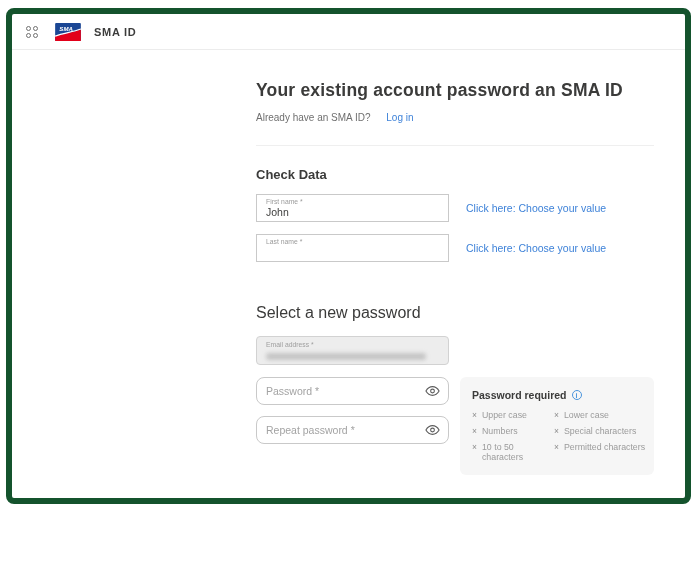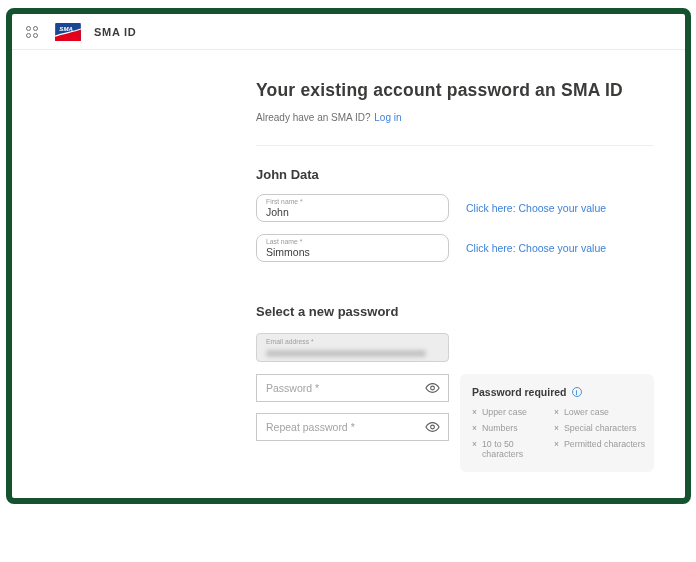--- a/index.html
+++ b/index.html
@@ -41,65 +41,65 @@
     color:#3c3c3b;
   }
   
   .content { margin-left:244px; width:398px; }
   .page-title {
     margin:30px 0 0;
     font-size:17.5px; font-weight:bold; letter-spacing:0.2px;
     color:#3b3b3a;
   }
   .login-line { margin-top:11px; font-size:10px; color:#6f6f6f; }
-  .login-link { color:#3e82d8; cursor:pointer; text-decoration:none; margin-left:1px; }
+  .login-link { color:#3e82d8; cursor:pointer; text-decoration:none; margin-left:13px; }
   .divider { margin-top:22px; border:none; border-top:1px solid #efefef; }
 
   .check-title { margin-top:21px; font-size:13px; font-weight:bold; }
   .check-sub   { margin-top:5px; font-size:9.5px; color:#8e8e8e; }
 
   .section-label { margin-top:26px; font-size:11px; font-weight:bold; }
 
   .field-row { display:flex; align-items:center; margin-top:12px; }
   .inputbox {
     width:193px; height:28px;
-    border:1px solid #c9c9c9; border-radius:8px;
+    border:1px solid #c9c9c9; border-radius:0;
     padding:3px 9px 2px; background:#fff;
   }
   .inputbox .flabel { display:block; font-size:6.8px; color:#9b9b9b; line-height:8px; }
   .inputbox input.val {
     display:block; width:100%;
     border:none; outline:none; padding:0; margin:0;
     font-family:inherit; font-size:10.5px; color:#3c3c3b;
     background:transparent;
   }
   .choose-link { margin-left:17px; font-size:10.5px; color:#3e82d8; cursor:pointer; }
 
-  .pw-section-title { margin-top:42px; font-size:13px; font-weight:bold; }
+  .pw-section-title { margin-top:42px; font-size:16px; font-weight:normal; }
 
   .email-box {
     margin-top:14px;
     width:193px; height:29px;
     border:1px solid #d2d2d2; border-radius:4px;
     background:#ededed;
     padding:4px 9px 2px;
   }
   .email-box .flabel { display:block; font-size:6.8px; color:#9e9e9e; line-height:8px; }
   .email-redacted {
     margin-top:4px; width:160px; height:7px;
     background:#bdbdbd; border-radius:3px;
     filter:blur(2px); opacity:.85;
   }
 
   .pw-area { display:flex; align-items:flex-start; margin-top:12px; }
   .pw-fields { display:flex; flex-direction:column; gap:11px; }
   .pw-input {
     position:relative;
     width:193px; height:28px;
-    border:1px solid #c9c9c9; border-radius:0;
+    border:1px solid #c9c9c9; border-radius:8px;
     display:flex; align-items:center;
     padding:0 28px 0 9px; background:#fff;
   }
   .pw-input input {
     width:100%; border:none; outline:none; padding:0;
     font-family:inherit; font-size:10.5px; color:#3c3c3b;
     background:transparent;
   }
   .pw-input input::placeholder { color:#a3a3a3; }
   .eye {
@@ -157,35 +157,34 @@
 
     <h1 class="page-title">Your existing account password an SMA ID</h1>
 
     <div class="login-line">
       <span>Already have an SMA ID?</span>
       <a class="login-link">Log in</a>
     </div>
 
     <hr class="divider">
 
-    <div class="check-title">John Data</div>
+    <div class="check-title">Check Data</div>
 
 
     <div class="field-row">
       <div class="inputbox">
         <span class="flabel">First name *</span>
         <input class="val" type="text" value="John" style="">
       </div>
       <span class="choose-link">Click here: Choose your value</span>
     </div>
 
     <div class="field-row">
       <div class="inputbox">
         <span class="flabel">Last name *</span>
-        <input class="val" type="text" value="Simmons" style="">
       </div>
       <span class="choose-link">Click here: Choose your value</span>
     </div>
 
     <div class="pw-section-title">Select a new password</div>
 
     <div class="email-box">
       <span class="flabel">Email address *</span>
       <div class="email-redacted"></div>
     </div>

